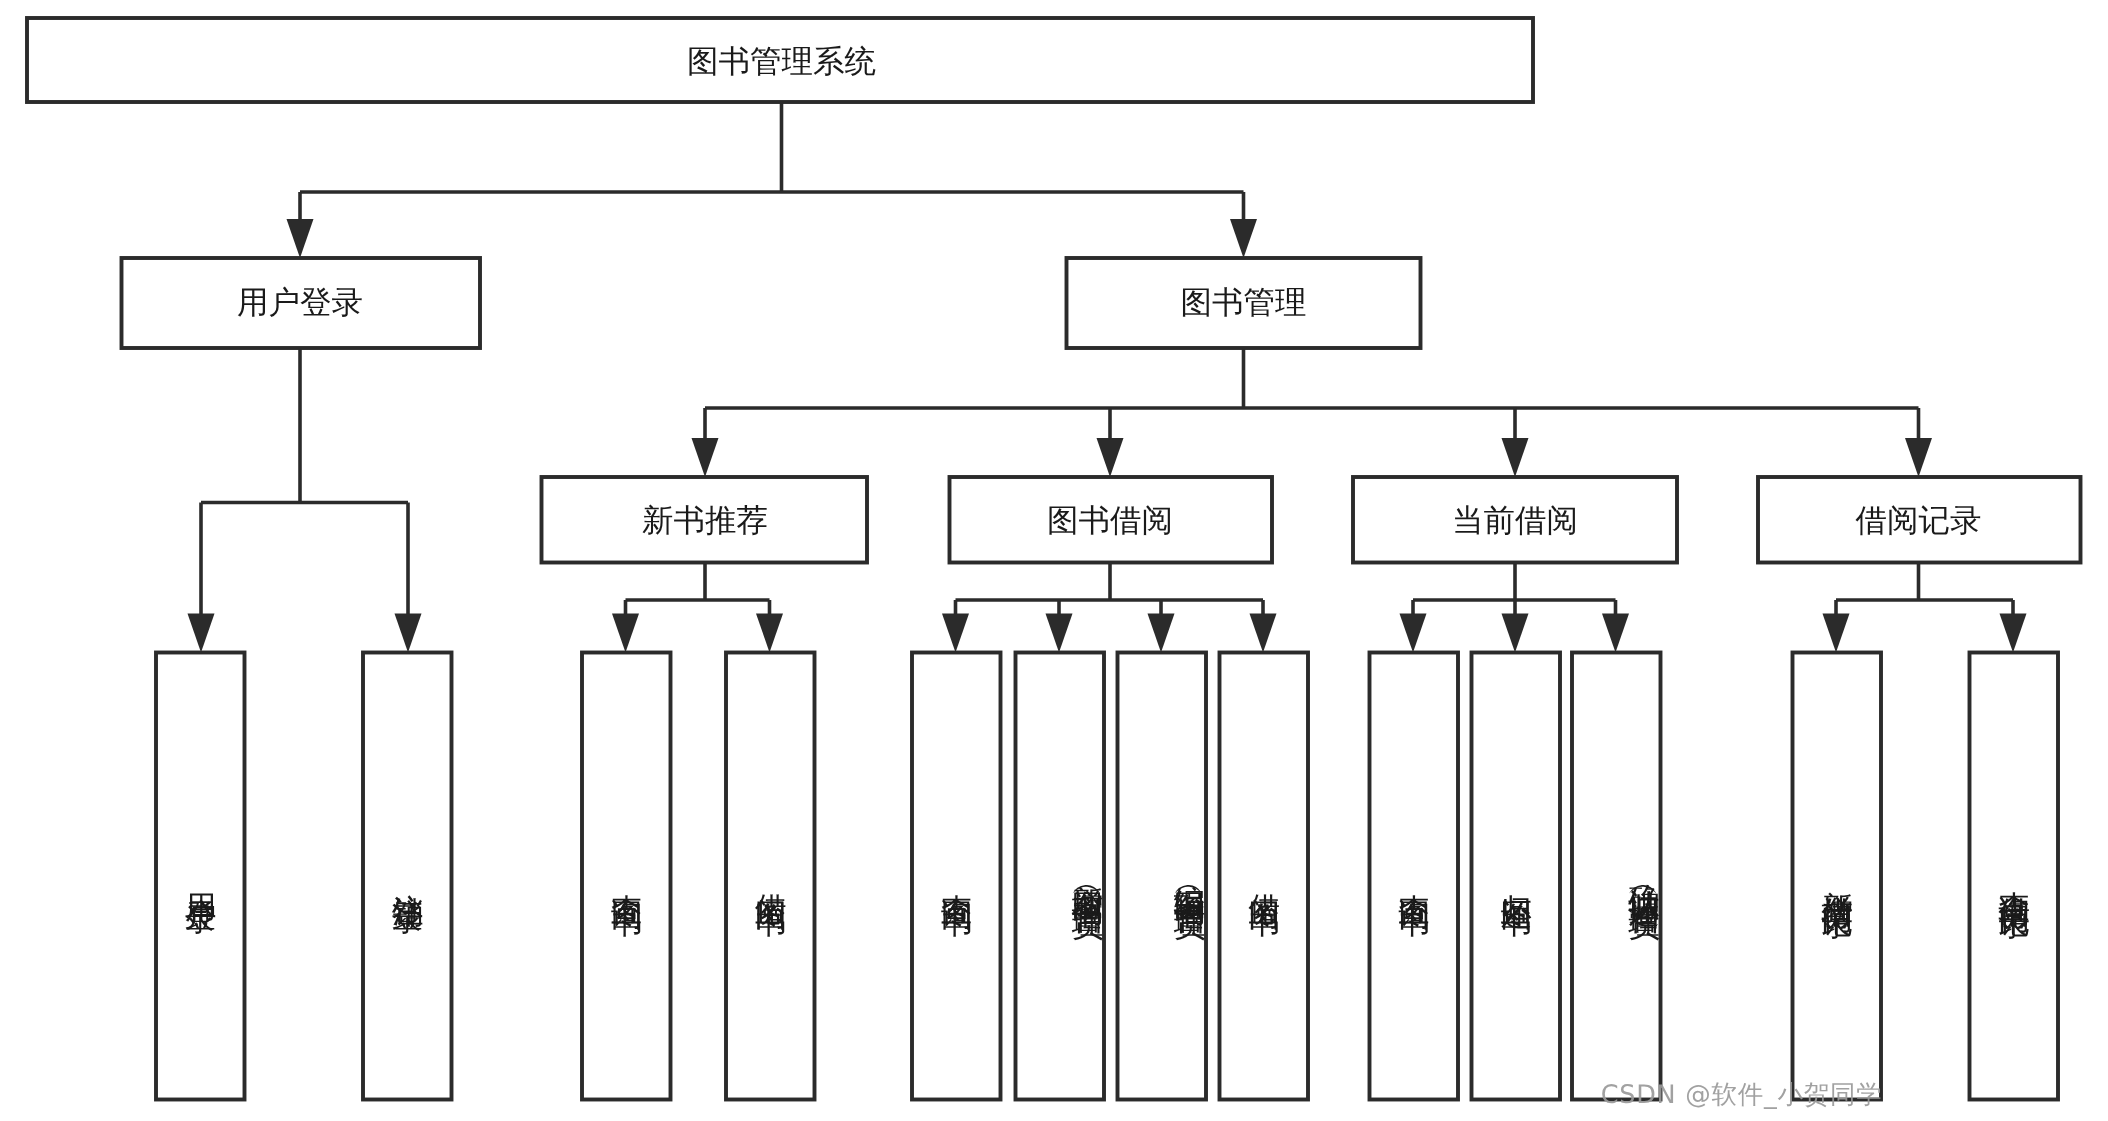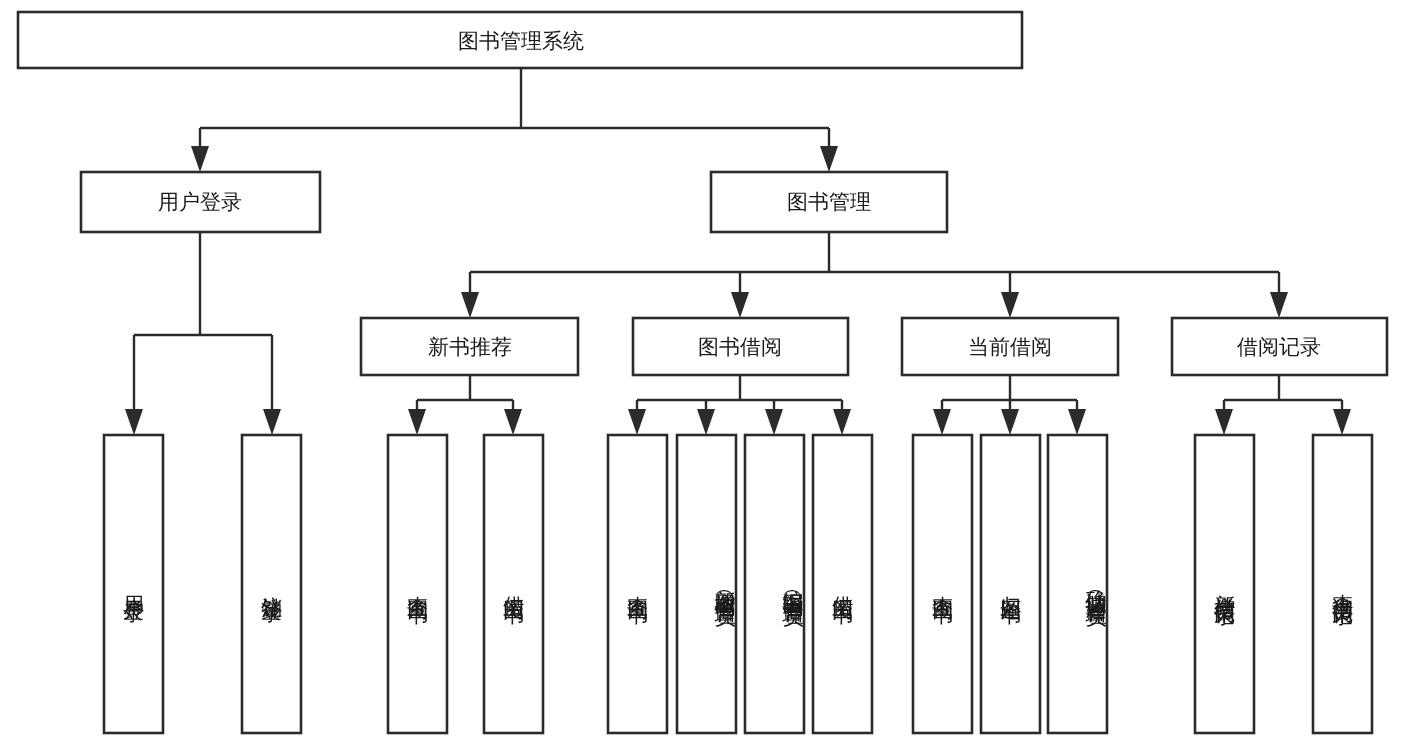--- a/index.html
+++ b/index.html
@@ -200,13 +200,14 @@
   <div class="node-label-v" style="left:745px; top:435px; width:59px; height:298px; align-items:flex-start;">编辑图书（管理员）</div>
   <div class="node-label-v" style="left:813px; top:435px; width:59px; height:298px;">借阅图书</div>
 
   <div class="node-label-v" style="left:913px; top:435px; width:59px; height:298px;">查询图书</div>
   <div class="node-label-v" style="left:981px; top:435px; width:59px; height:298px;">归还图书</div>
   <div class="node-label-v" style="left:1048px; top:435px; width:59px; height:298px; align-items:flex-start;">确认归还（管理员）</div>
 
   <div class="node-label-v" style="left:1195px; top:435px; width:59px; height:298px;">新增借阅记录</div>
   <div class="node-label-v" style="left:1313px; top:435px; width:59px; height:298px;">查询借阅记录</div>
 
+  <div class="watermark">CSDN @软件_小贺同学</div>
 </div>
 
 </body></html>

